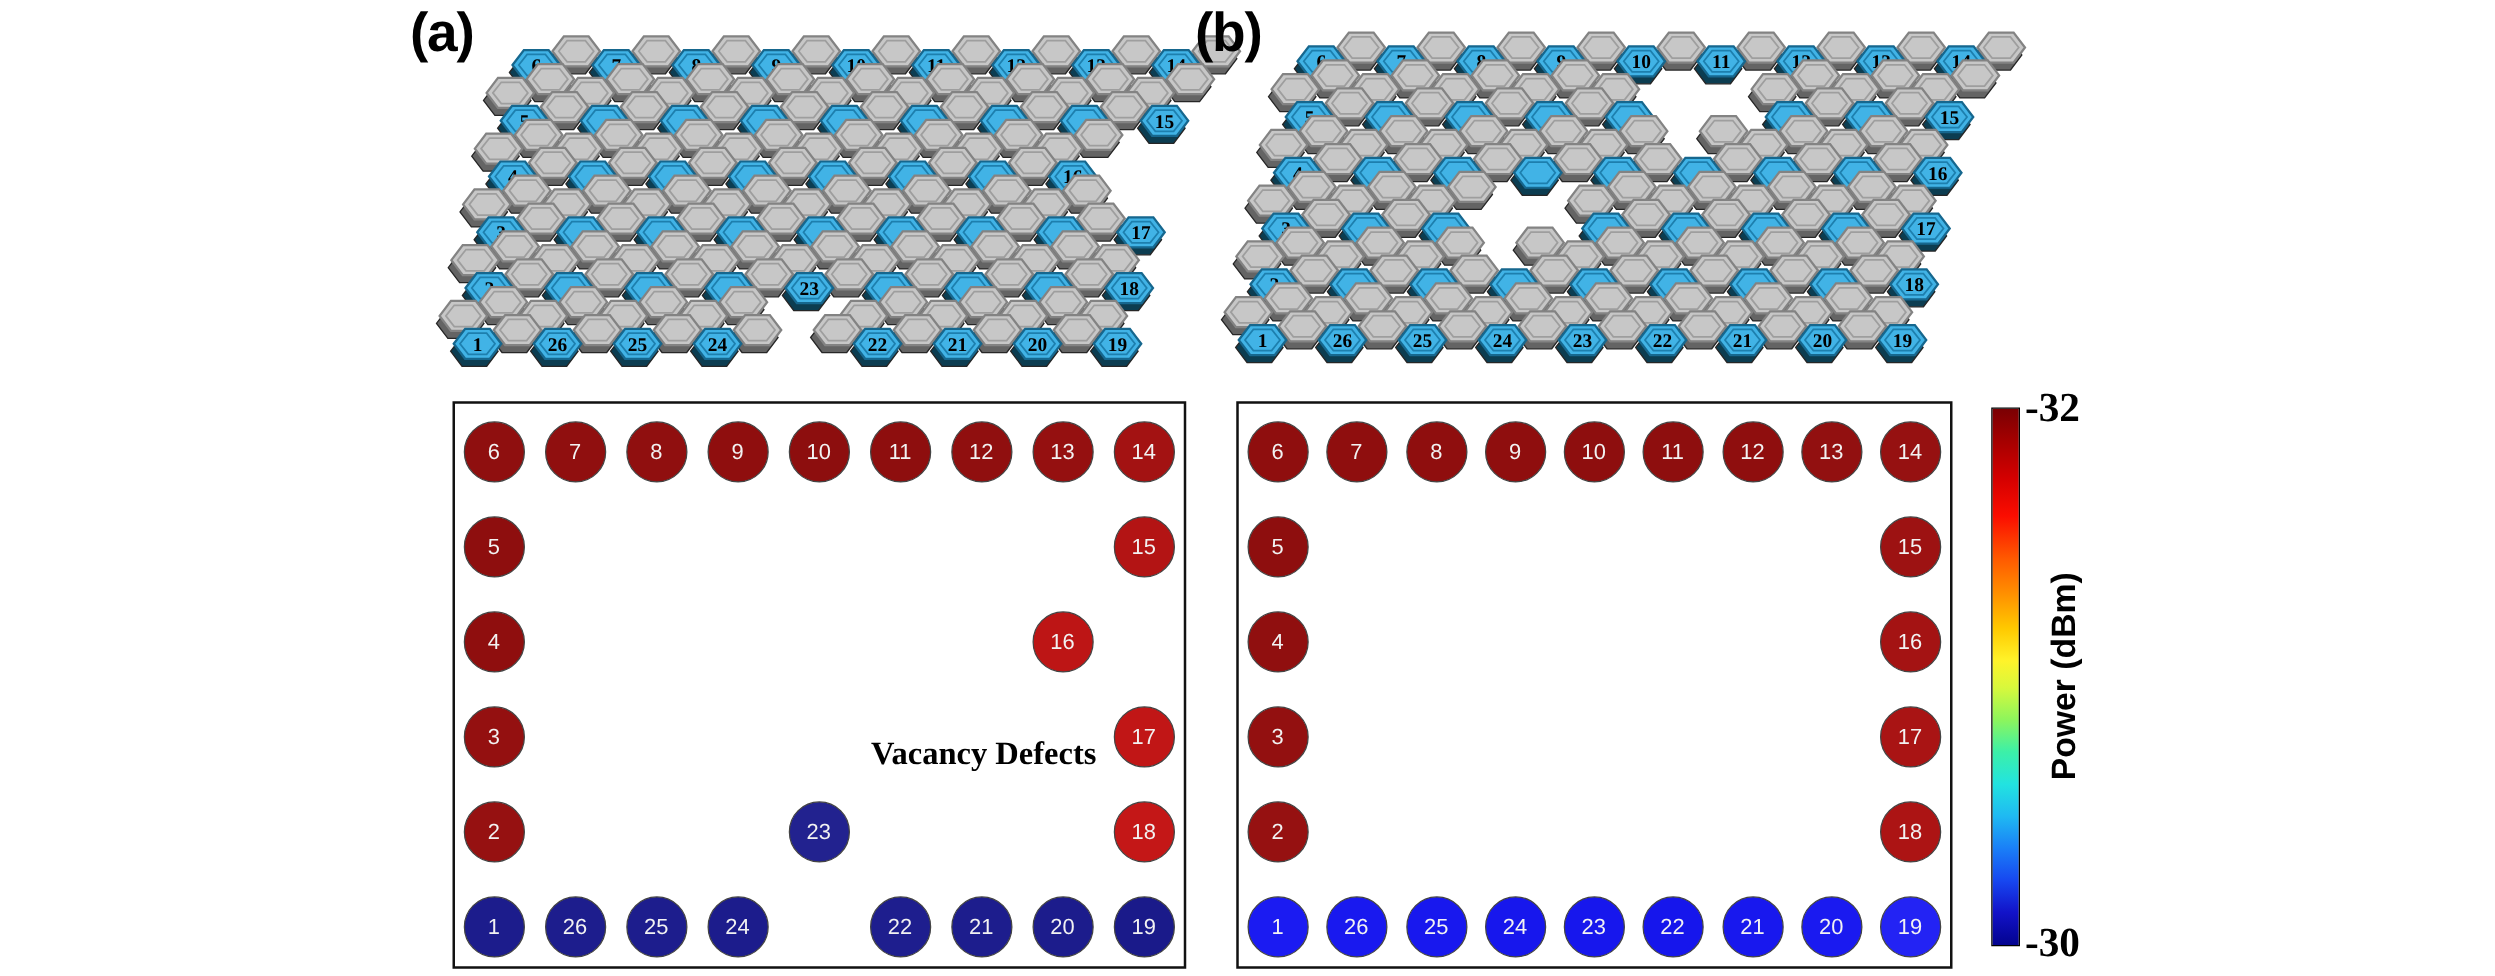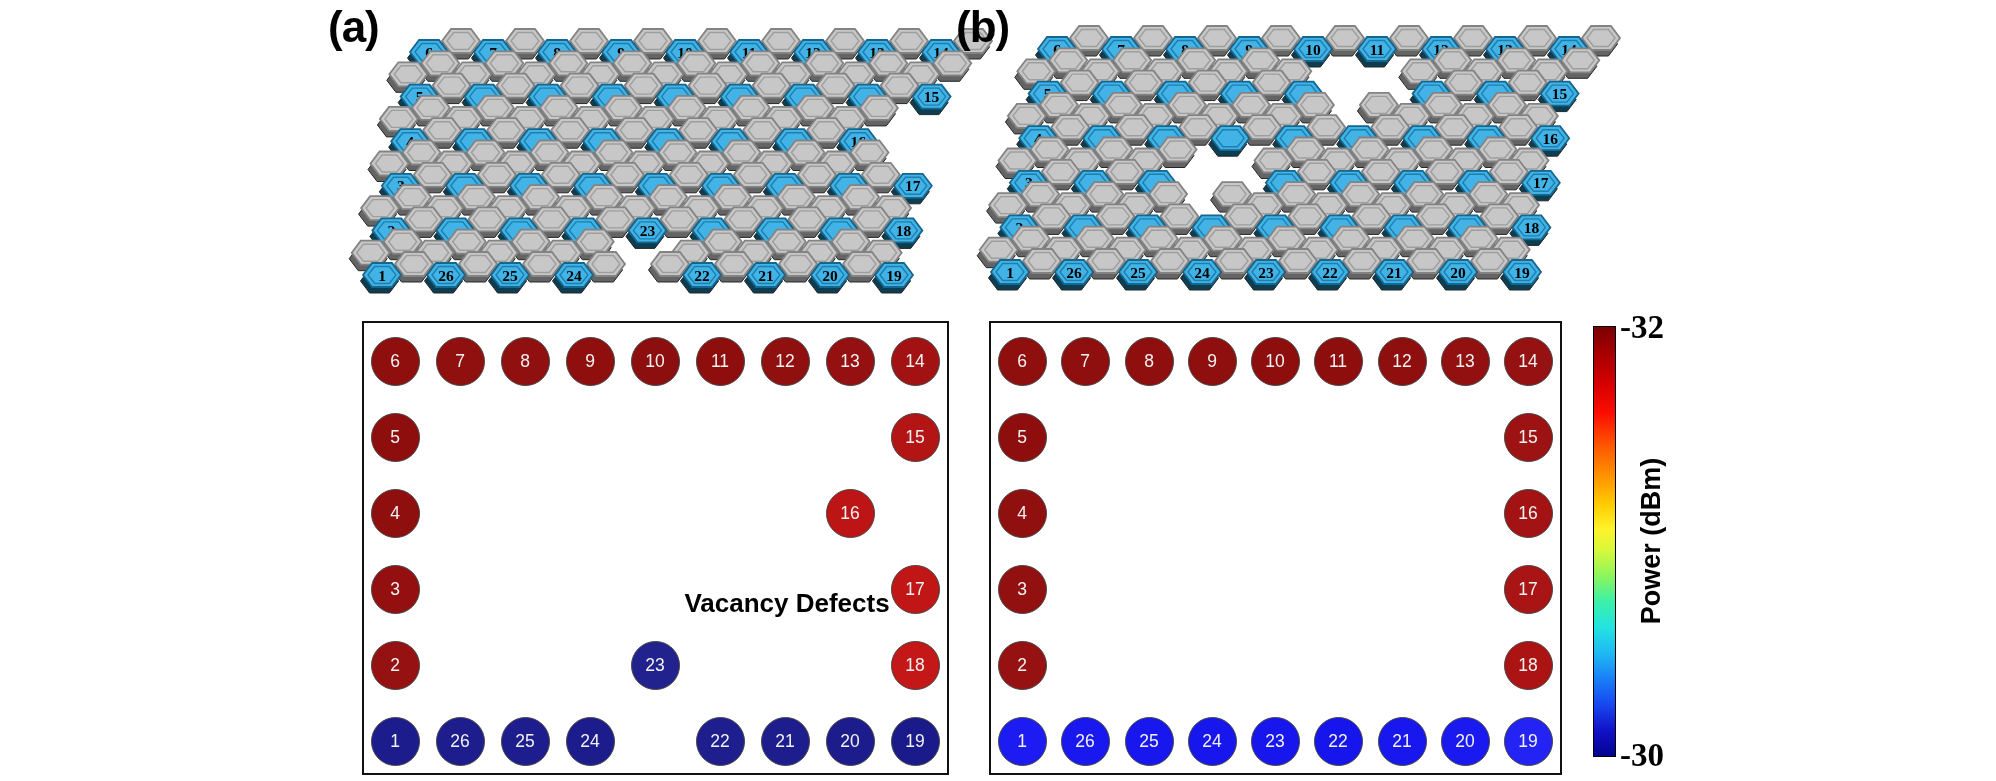--- a/index.html
+++ b/index.html
@@ -1936,19 +1936,19 @@
       <div class="site-circle" style="left: 1060.5px; top: 716.5px; width: 49px; height: 49px; background: rgb(25, 25, 239);">26</div>
       <div class="site-circle" style="left: 1124.5px; top: 716.5px; width: 49px; height: 49px; background: rgb(24, 24, 238);">25</div>
       <div class="site-circle" style="left: 1187.5px; top: 716.5px; width: 49px; height: 49px; background: rgb(23, 23, 237);">24</div>
       <div class="site-circle" style="left: 1250.5px; top: 716.5px; width: 49px; height: 49px; background: rgb(23, 23, 237);">23</div>
       <div class="site-circle" style="left: 1313.5px; top: 716.5px; width: 49px; height: 49px; background: rgb(22, 22, 236);">22</div>
       <div class="site-circle" style="left: 1377.5px; top: 716.5px; width: 49px; height: 49px; background: rgb(24, 24, 238);">21</div>
       <div class="site-circle" style="left: 1440.5px; top: 716.5px; width: 49px; height: 49px; background: rgb(26, 26, 240);">20</div>
       <div class="site-circle" style="left: 1503.5px; top: 716.5px; width: 49px; height: 49px; background: rgb(35, 35, 244);">19</div>
     </div>
 
-  <div class="vacancy-note" id="vacancy-note" style="left: 672px; top: 588px; width: 230px;">Vacancy Defects</div>
+  <div class="vacancy-note" id="vacancy-note" style="left: 672px; top: 588px; width: 230px; font-family: Liberation Serif, serif;">Vacancy Defects</div>
 
   <div class="cbar" id="colorbar" style="left: 1593px; top: 326px; width: 21px; height: 429px;"></div>
   <div class="cbar-tick" id="cbar-top" style="left: 1620px; top: 309px;">-32</div>
   <div class="cbar-tick" id="cbar-bot" style="left: 1620px; top: 737px; text-align: right;">-30</div>
   <div class="cbar-label" id="cbar-label" style="left: 1502px; top: 524.5px;">Power (dBm)</div>
 </div>
 
 </body></html>

